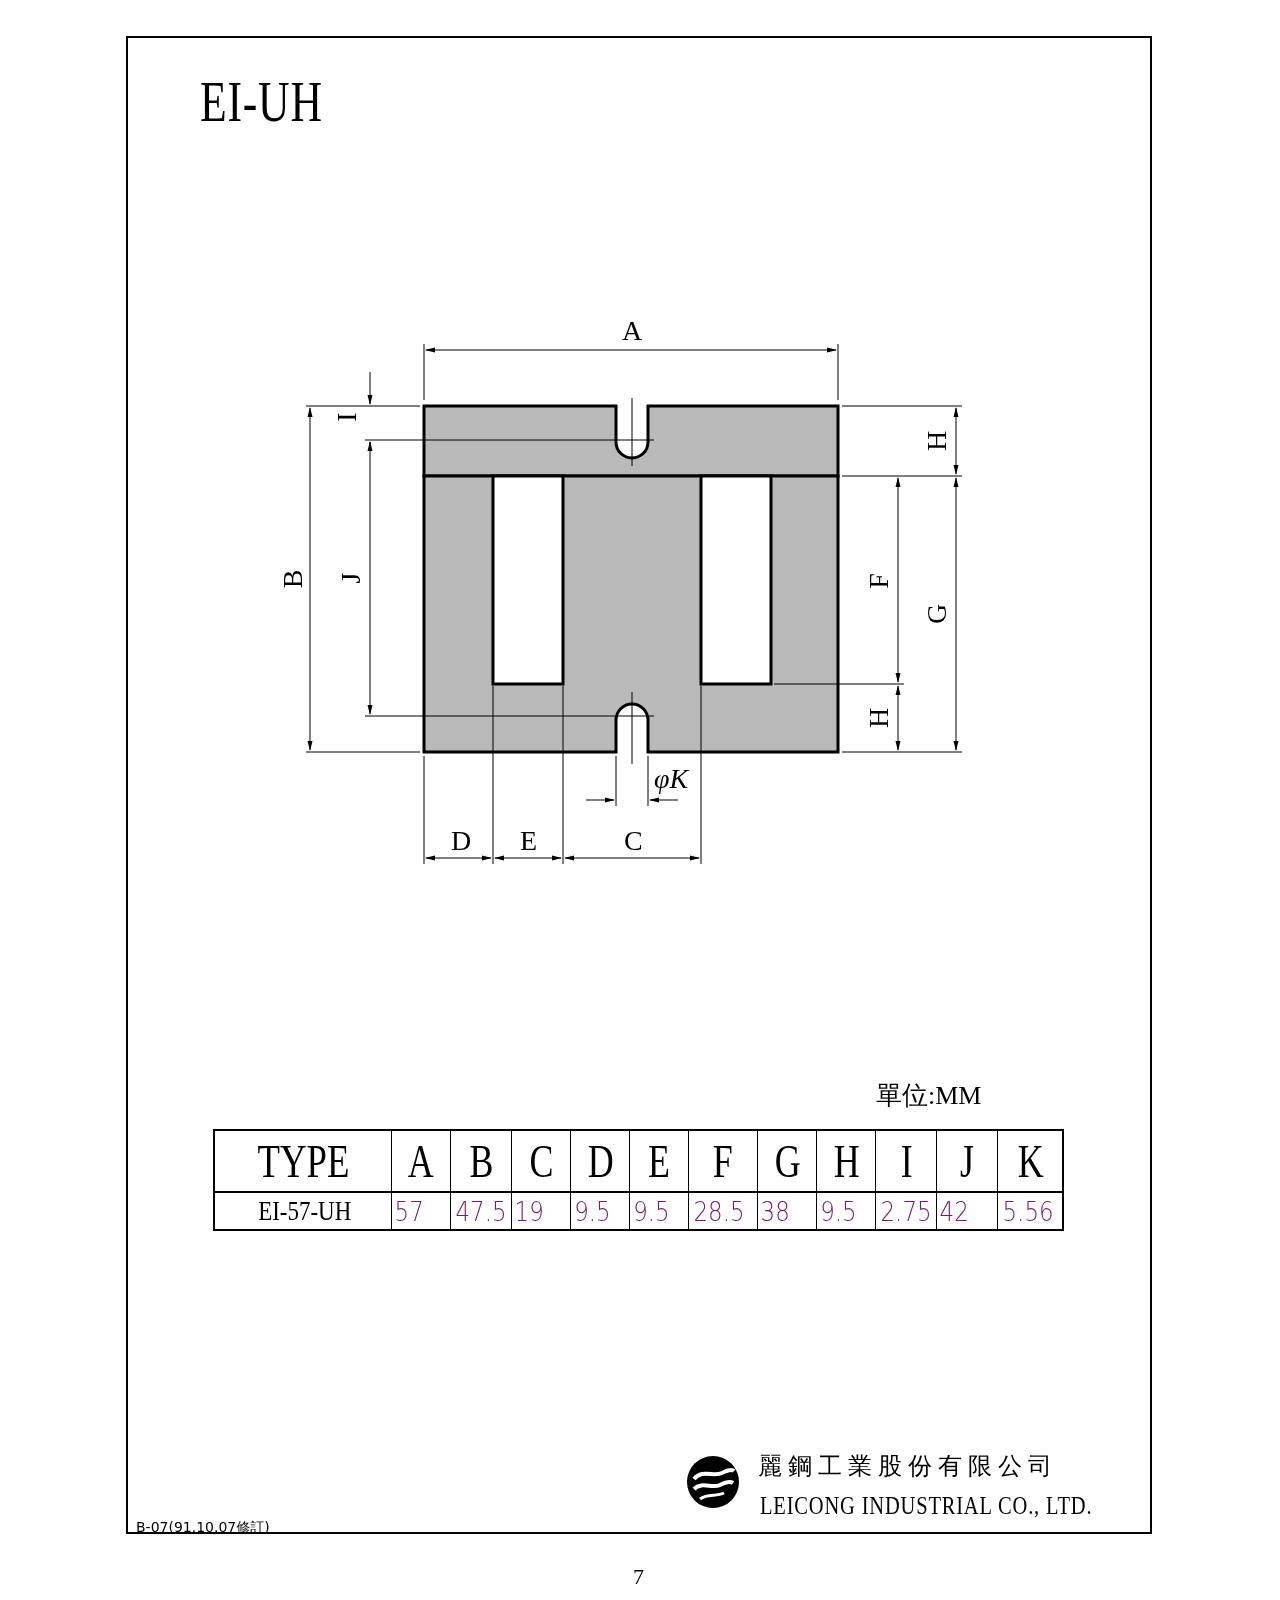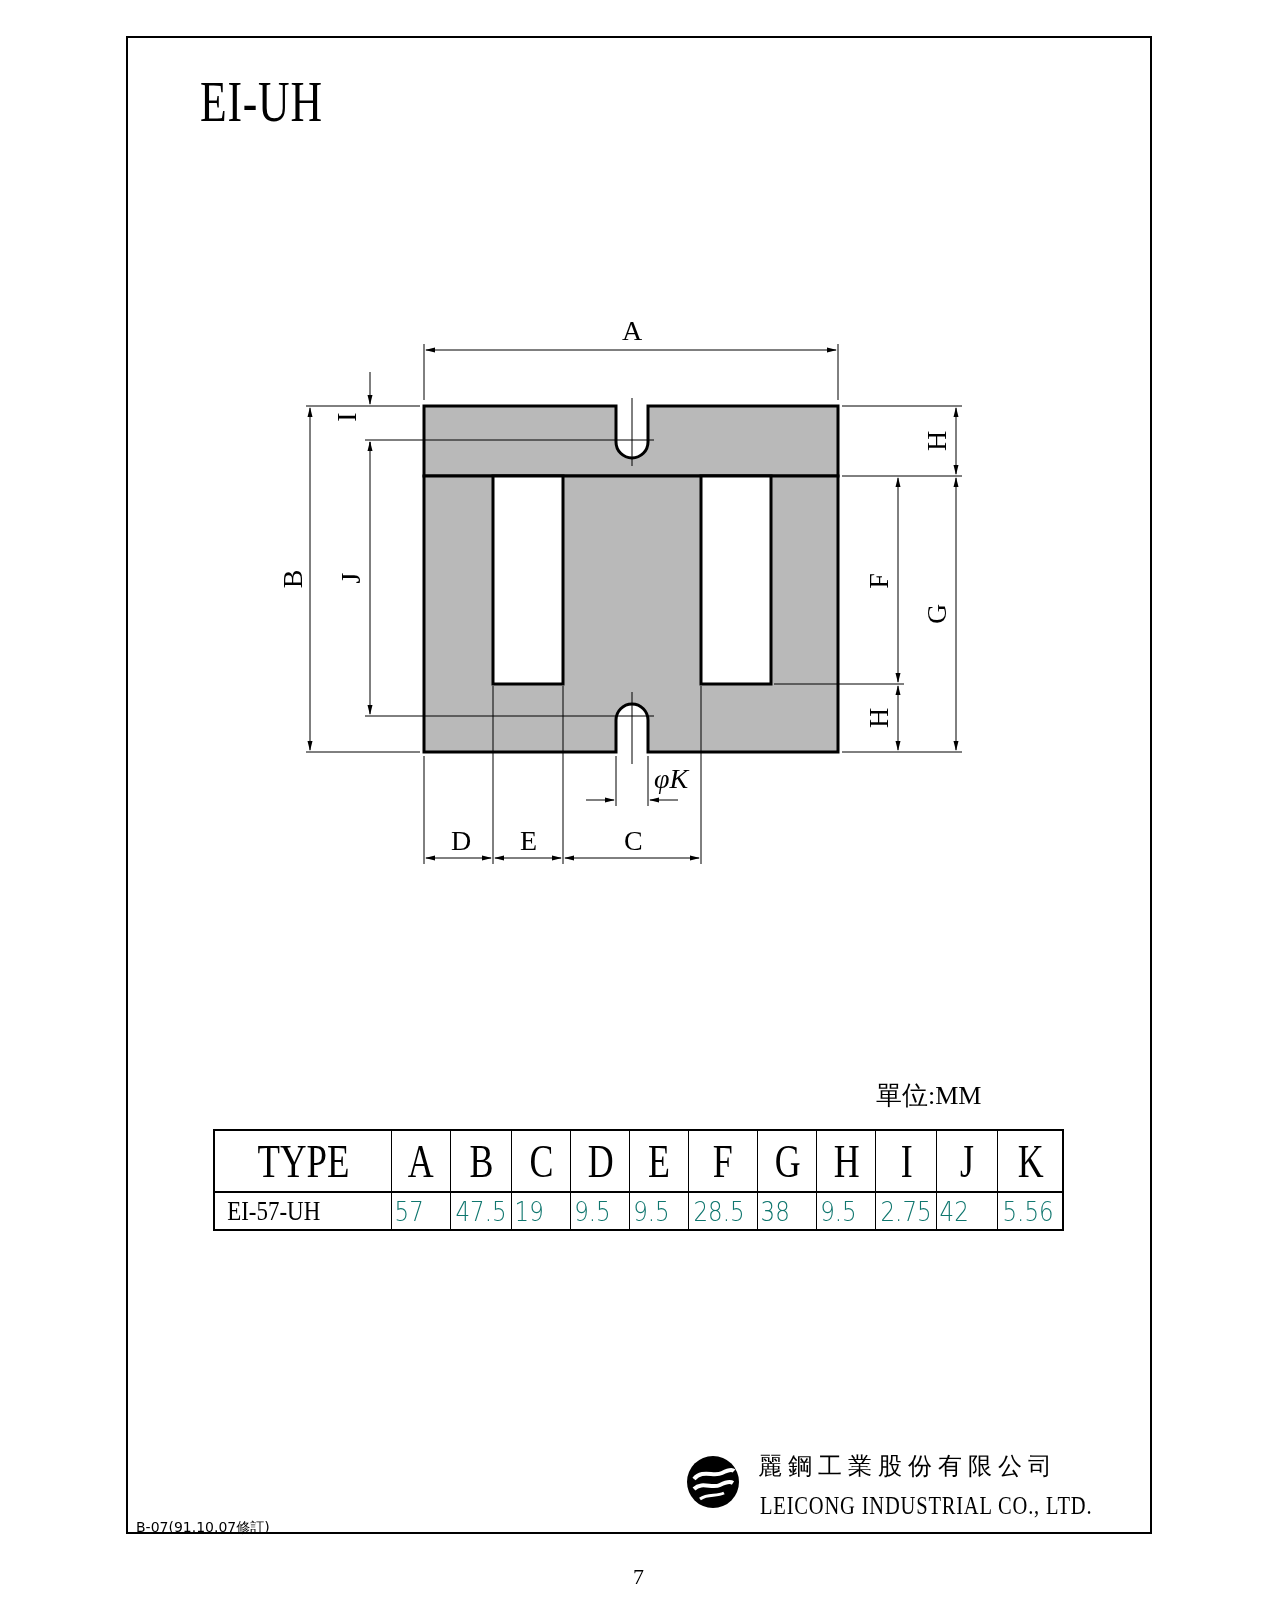--- a/index.html
+++ b/index.html
@@ -15,23 +15,23 @@
     .unit { position: absolute; left: 876px; top: 1078px; font-size: 26px;
             font-family: "Liberation Serif", "DejaVu Serif", serif; }
     table.spec { position: absolute; left: 213px; top: 1129px; border-collapse: collapse;
                  border: 2px solid #000; }
     table.spec td, table.spec th { border: 1px solid #000; padding: 0; 
                  font-weight: normal; }
     table.spec th { height: 60px; font-size: 46px; font-family: "Liberation Serif", "DejaVu Serif", serif; }
     table.spec th span { display: inline-block; transform: scaleX(0.78); }
     table.spec tr.head-row th { border-bottom: 2px solid #000; }
     table.spec td { height: 36px; font-size: 27px; font-family: "DejaVu Sans", sans-serif;
-                    font-weight: 200; color: #0f766e; }
+                    font-weight: 200; color: #701a75; }
     table.spec td span { display: inline-block; transform: scaleX(0.85); }
-    table.spec td.type-cell { text-align: left; padding-left: 4px; font-family: "Liberation Serif", "DejaVu Serif", serif; color: #000; }
+    table.spec td.type-cell { text-align: center; padding-left: 4px; font-family: "Liberation Serif", "DejaVu Serif", serif; color: #000; }
     table.spec th.type-head span { transform: scaleX(0.8); }
     .logo { position: absolute; left: 686px; top: 1455px; width: 54px; height: 54px; }
     .company-cn { position: absolute; left: 758px; top: 1450px; font-size: 24px; letter-spacing: 6px;
                   font-family: Liberation Sans, sans-serif; }
     .company-en { position: absolute; left: 760px; top: 1492px; font-size: 25px; letter-spacing: 1px;
                   font-family: "Liberation Serif", "DejaVu Serif", serif; transform: scaleX(0.82);
                   transform-origin: left top; }
     .footnote { position: absolute; left: 136px; top: 1519px; font-size: 14px;
                 font-family: "DejaVu Sans", sans-serif; }
     .page-num { position: absolute; left: 633px; top: 1564px; font-size: 22px;

